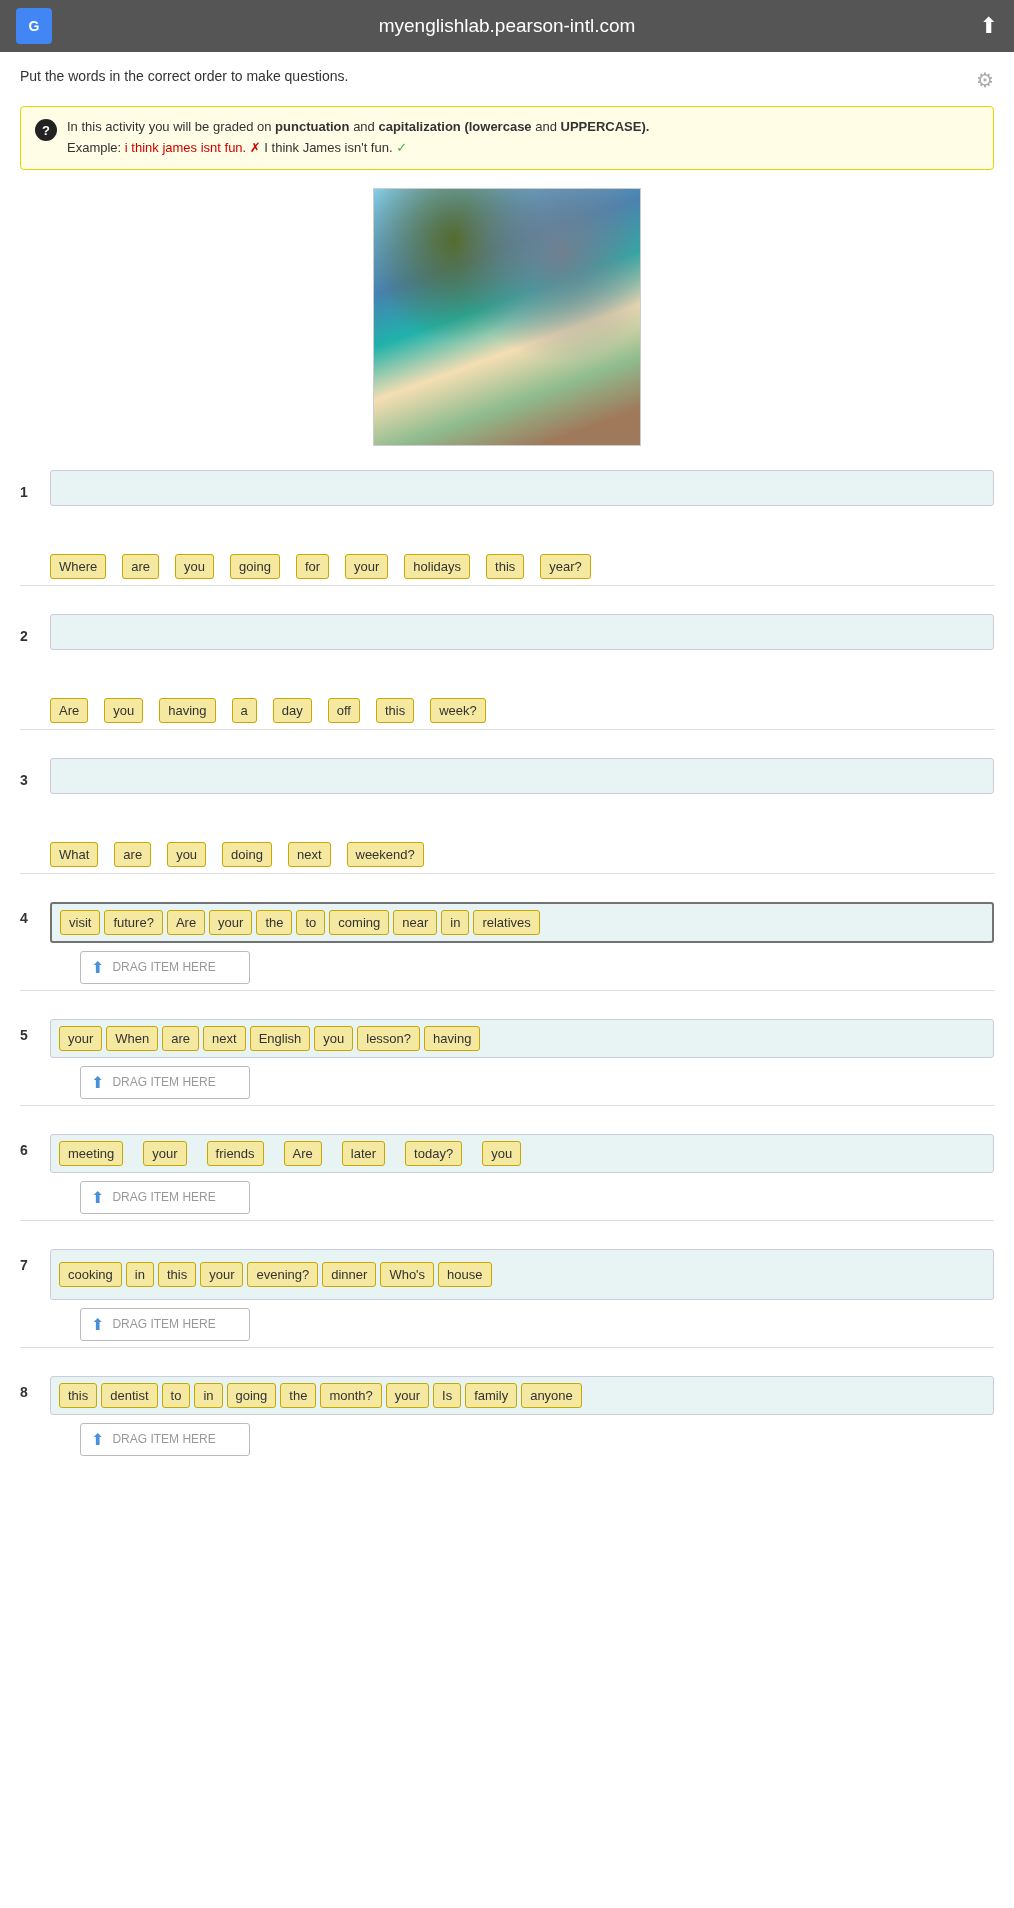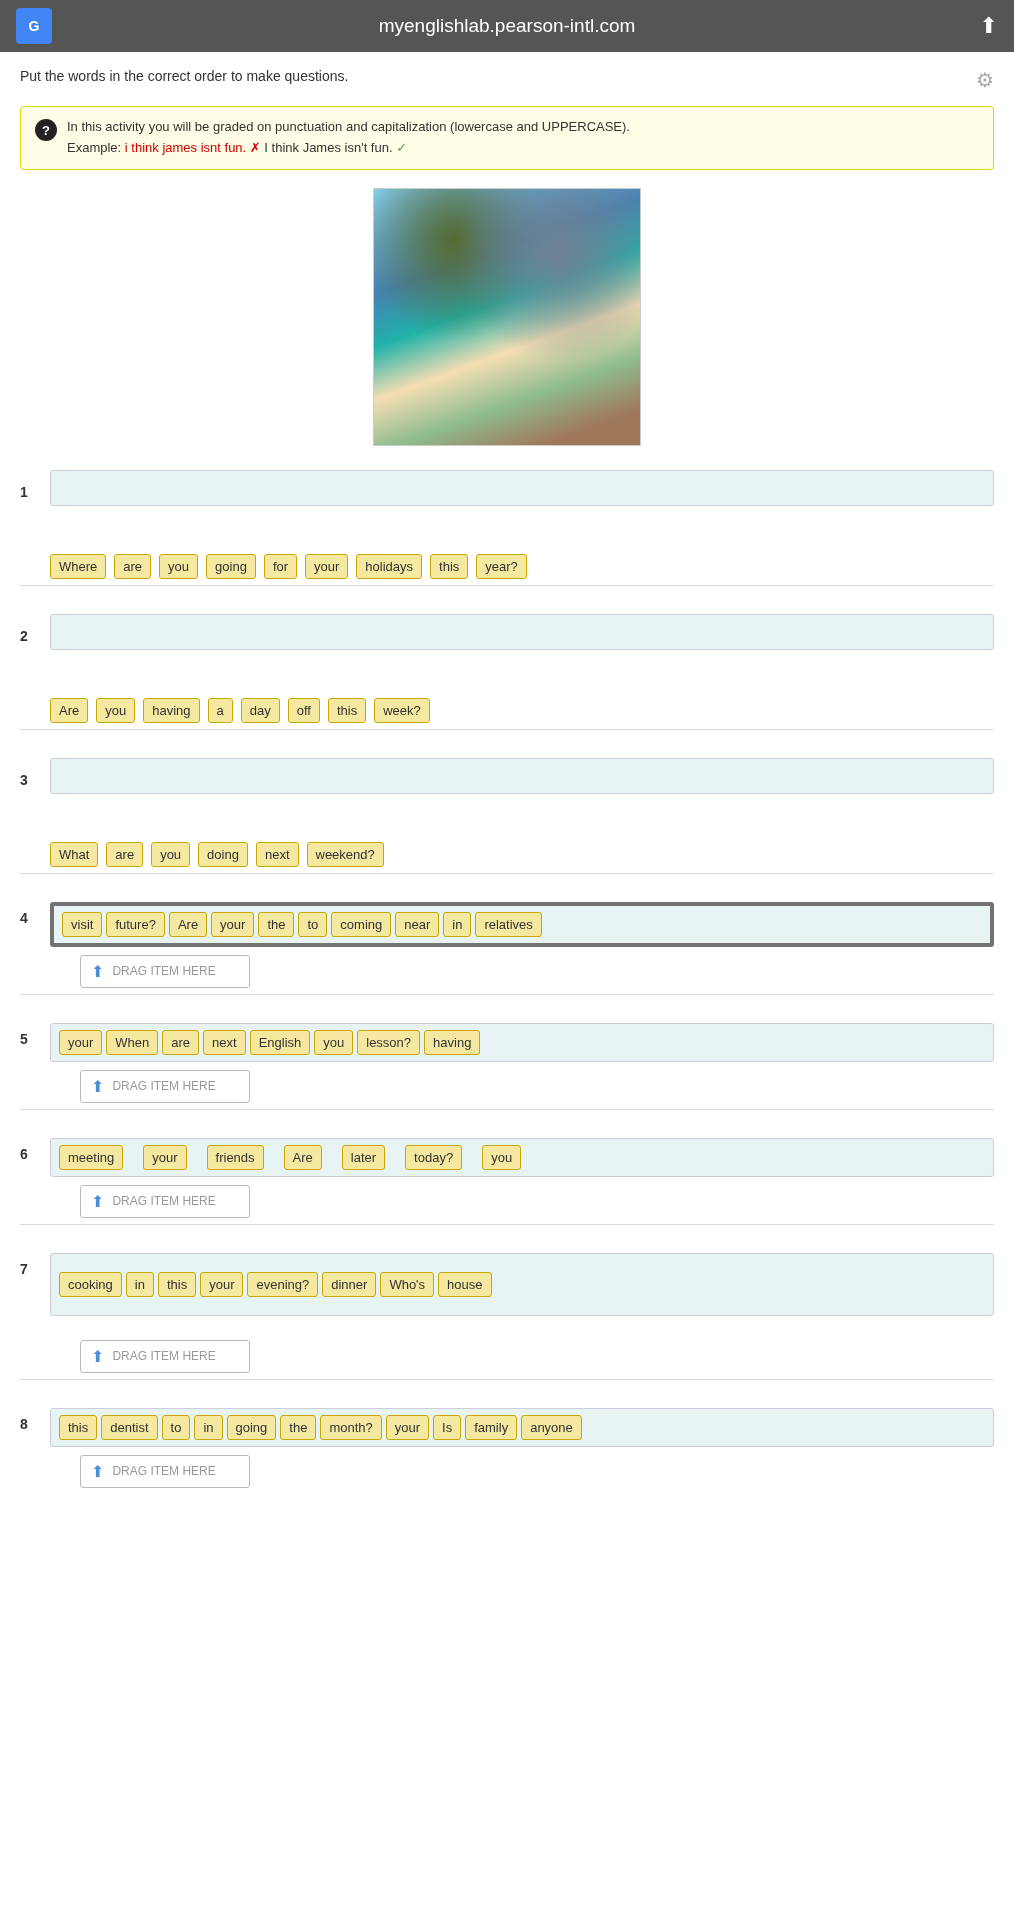--- a/index.html
+++ b/index.html
@@ -85,21 +85,21 @@
       justify-content: center;
       font-weight: bold;
       font-size: 13px;
       flex-shrink: 0;
       margin-top: 2px;
     }
     .info-text {
       font-size: 13px;
       line-height: 1.6;
     }
-    .info-text .bold { font-weight: normal; }
+    .info-text .bold { font-weight: bold; }
     .info-text .wrong { color: #c00; }
     .info-text .correct { color: #333; }
     .info-text .check { color: #4a4; }
     .info-text .cross { color: #c00; }
 
     
     .image-container {
       display: flex;
       justify-content: center;
       margin-bottom: 24px;
@@ -144,21 +144,21 @@
       background: #e8f4f4;
       border: 1px solid #ccd;
       border-radius: 3px;
       height: 36px;
       padding: 4px 8px;
     }
 
     .words-row {
       display: flex;
       flex-wrap: wrap;
-      gap: 8px;
+      gap: 16px;
       padding-left: 30px;
       margin-bottom: 6px;
       margin-top: 48px;
     }
     .word-chip {
       background: #f5e8a0;
       border: 1px solid #c8a800;
       border-radius: 3px;
       padding: 4px 8px;
       font-size: 13px;
@@ -292,21 +292,21 @@
       <span class="word-chip">next</span>
       <span class="word-chip">weekend?</span>
     </div>
     <hr class="separator-line">
   </div>
 
   <div class="question-block">
     <div style="display:flex; align-items:flex-start; gap:10px; margin-bottom:6px;">
       <span class="question-number">4</span>
       <div style="flex:1;">
-        <div style="background:#e8f4f4; border:4px solid #737373; border-radius:3px; min-height:36px; padding:6px 8px; margin-bottom:8px; display:flex; flex-wrap:wrap; gap:4px;">
+        <div style="background:#e8f4f4; border:2px solid #737373; border-radius:3px; min-height:36px; padding:6px 8px; margin-bottom:8px; display:flex; flex-wrap:wrap; gap:4px;">
           <span class="word-chip">visit</span>
           <span class="word-chip">future?</span>
           <span class="word-chip">Are</span>
           <span class="word-chip">your</span>
           <span class="word-chip">the</span>
           <span class="word-chip">to</span>
           <span class="word-chip">coming</span>
           <span class="word-chip">near</span>
           <span class="word-chip">in</span>
           <span class="word-chip">relatives</span>
@@ -362,21 +362,21 @@
         </div>
       </div>
     </div>
     <hr class="separator-line">
   </div>
 
   <div class="question-block">
     <div style="display:flex; align-items:flex-start; gap:10px; margin-bottom:6px;">
       <span class="question-number">7</span>
       <div style="flex:1;">
-        <div style="background:#e8f4f4; border:1px solid #ccd; border-radius:3px; min-height:36px; padding:18px 8px; margin-bottom:24px; display:flex; flex-wrap:wrap; gap:4px;">
+        <div style="background:#e8f4f4; border:1px solid #ccd; border-radius:3px; min-height:36px; padding:12px 8px; margin-bottom:8px; display:flex; flex-wrap:wrap; gap:4px;">
           <span class="word-chip">cooking</span>
           <span class="word-chip">in</span>
           <span class="word-chip">this</span>
           <span class="word-chip">your</span>
           <span class="word-chip">evening?</span>
           <span class="word-chip">dinner</span>
           <span class="word-chip">Who's</span>
           <span class="word-chip">house</span>
         </div>
         <div class="drag-area">

